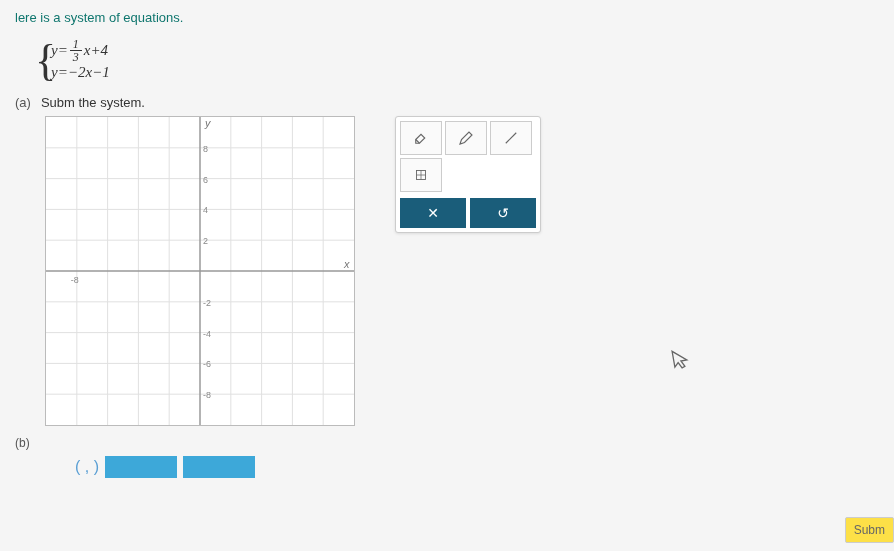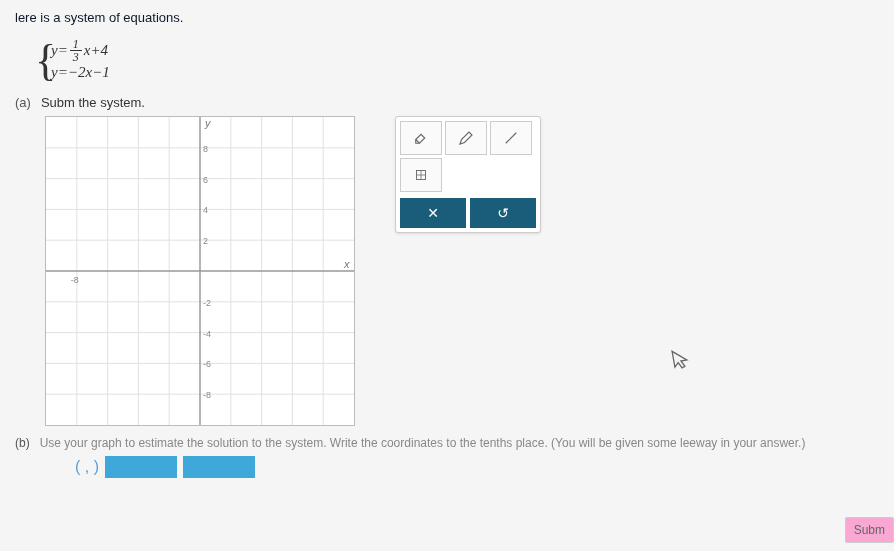--- a/index.html
+++ b/index.html
@@ -7,21 +7,21 @@
       font-family: Arial, sans-serif;
       background: #f5f5f5;
       color: #333;
       width: 894px;
       height: 551px;
       padding: 10px 15px;
       position: relative;
       font-size: 13px;
       overflow: hidden;
     }
-    .problem-intro { margin-bottom: 14px; color: #0f172a; }
+    .problem-intro { margin-bottom: 14px; color: #0f766e; }
     .equation-system {
       margin: 8px 0 12px 20px;
       font-family: 'Times New Roman', serif;
       font-style: italic;
       font-size: 15px;
       position: relative;
       padding-left: 16px;
     }
     .brace {
       position: absolute;
@@ -131,21 +131,21 @@
       width: 72px;
       height: 22px;
       background: #3da8d9;
       border: none;
     }
     .submit-btn {
       position: absolute;
       right: 0;
       bottom: 8px;
       padding: 5px 8px;
-      background: #f9a8d4;
+      background: #fde047;
       border: 1px solid #ccc;
       border-radius: 2px;
       font-size: 12px;
       color: #666;
     }
   </style>
 </head>
 <body>
 
 <div class="problem-intro">lere is a system of equations.</div>
@@ -242,21 +242,20 @@
 </div>
 
 <div class="cursor-arrow">
   <svg width="18" height="22" viewBox="0 0 18 22">
       <path d="M2 2 L2 18 L6 14 L9 20 L12 19 L9 13 L15 13 Z" fill="none" stroke="#666" stroke-width="1.3"></path>
     </svg>
 </div>
 
 <div class="part-b">
   <span class="part-label">(b)</span>
-  <span>Use your graph to estimate the solution to the system. Write the coordinates to the tenths place. (You will be given some leeway in your answer.)</span>
 </div>
 
 <div class="answer-area">
   <span class="paren-box">(&nbsp;,&nbsp;)</span>
   <div class="coord-input"></div>
   <div class="coord-input"></div>
 </div>
 
 <button class="submit-btn">Subm</button>
 

